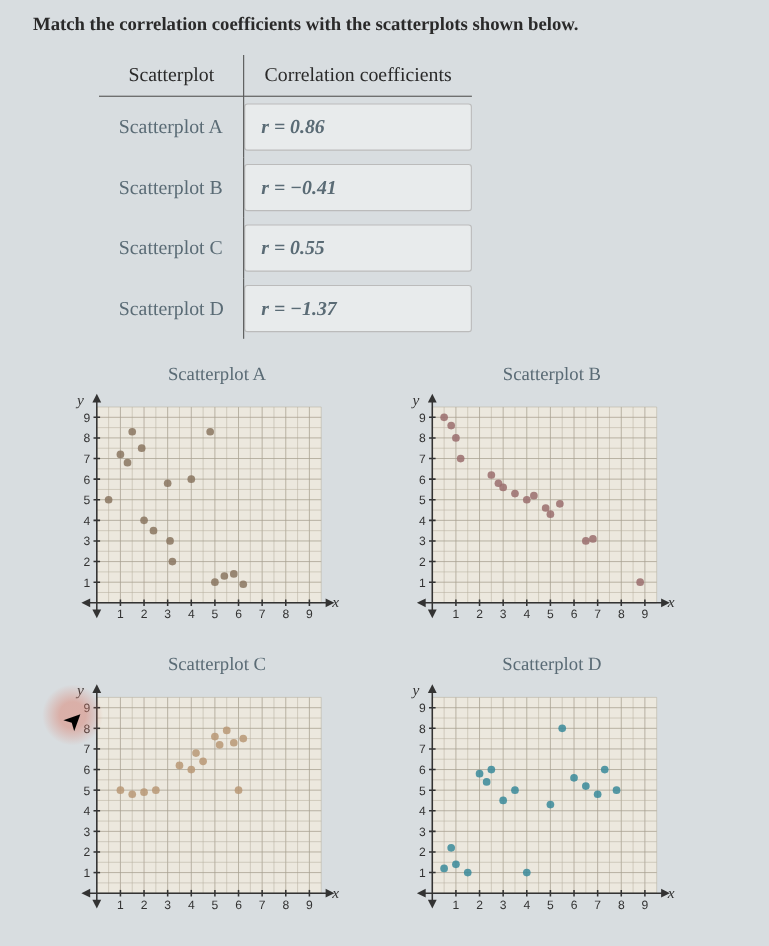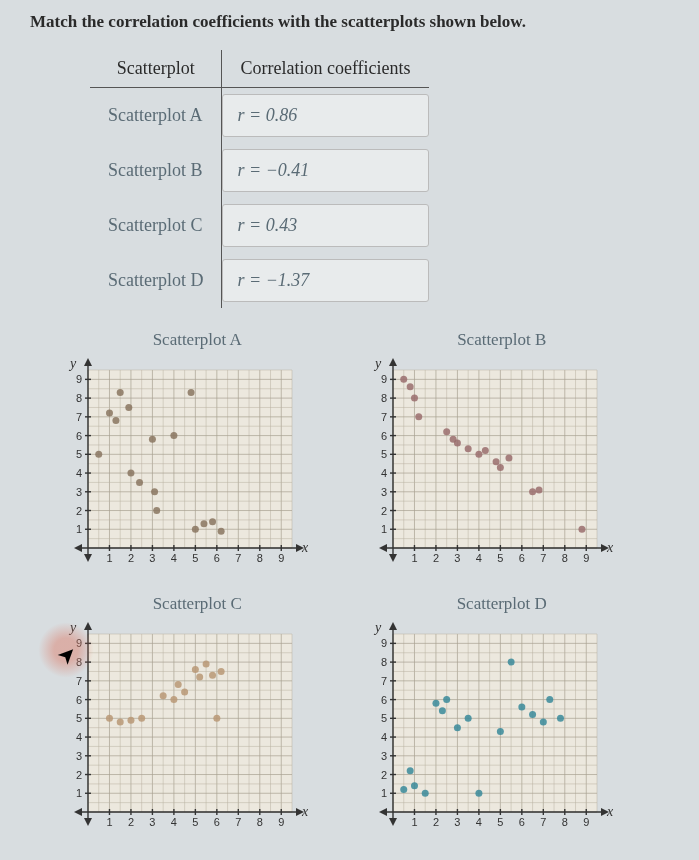--- a/index.html
+++ b/index.html
@@ -38,21 +38,21 @@
     }
     .match-table td:first-child { border-right: 1px solid #555; text-align: left; }
     .match-table td:last-child {
       background: #e8ebec;
       border: 1px solid #bbb;
       border-radius: 3px;
       font-style: italic;
       text-align: left;
       padding: 10px 14px;
     }
-    .match-table tr td:last-child { display: block; margin: 6px 0; }
+    .match-table tr td:last-child { display: block; margin: 6px 0; font-weight: bold; }
 
     .plots {
       display: grid;
       grid-template-columns: 1fr 1fr;
       gap: 18px 10px;
       padding: 0 20px;
     }
     .plot-cell { position: relative; }
     .plot-title {
       text-align: center;
@@ -102,21 +102,21 @@
       <tr>
         <td>Scatterplot A</td>
         <td>r = 0.86</td>
       </tr>
       <tr>
         <td>Scatterplot B</td>
         <td>r = −0.41</td>
       </tr>
       <tr>
         <td>Scatterplot C</td>
-        <td>r = 0.43</td>
+        <td>r = 0.55</td>
       </tr>
       <tr>
         <td>Scatterplot D</td>
         <td>r = −1.37</td>
       </tr>
     </tbody>
 </table>
 
 <div class="plots" id="plots-grid">
     <div class="plot-cell">

